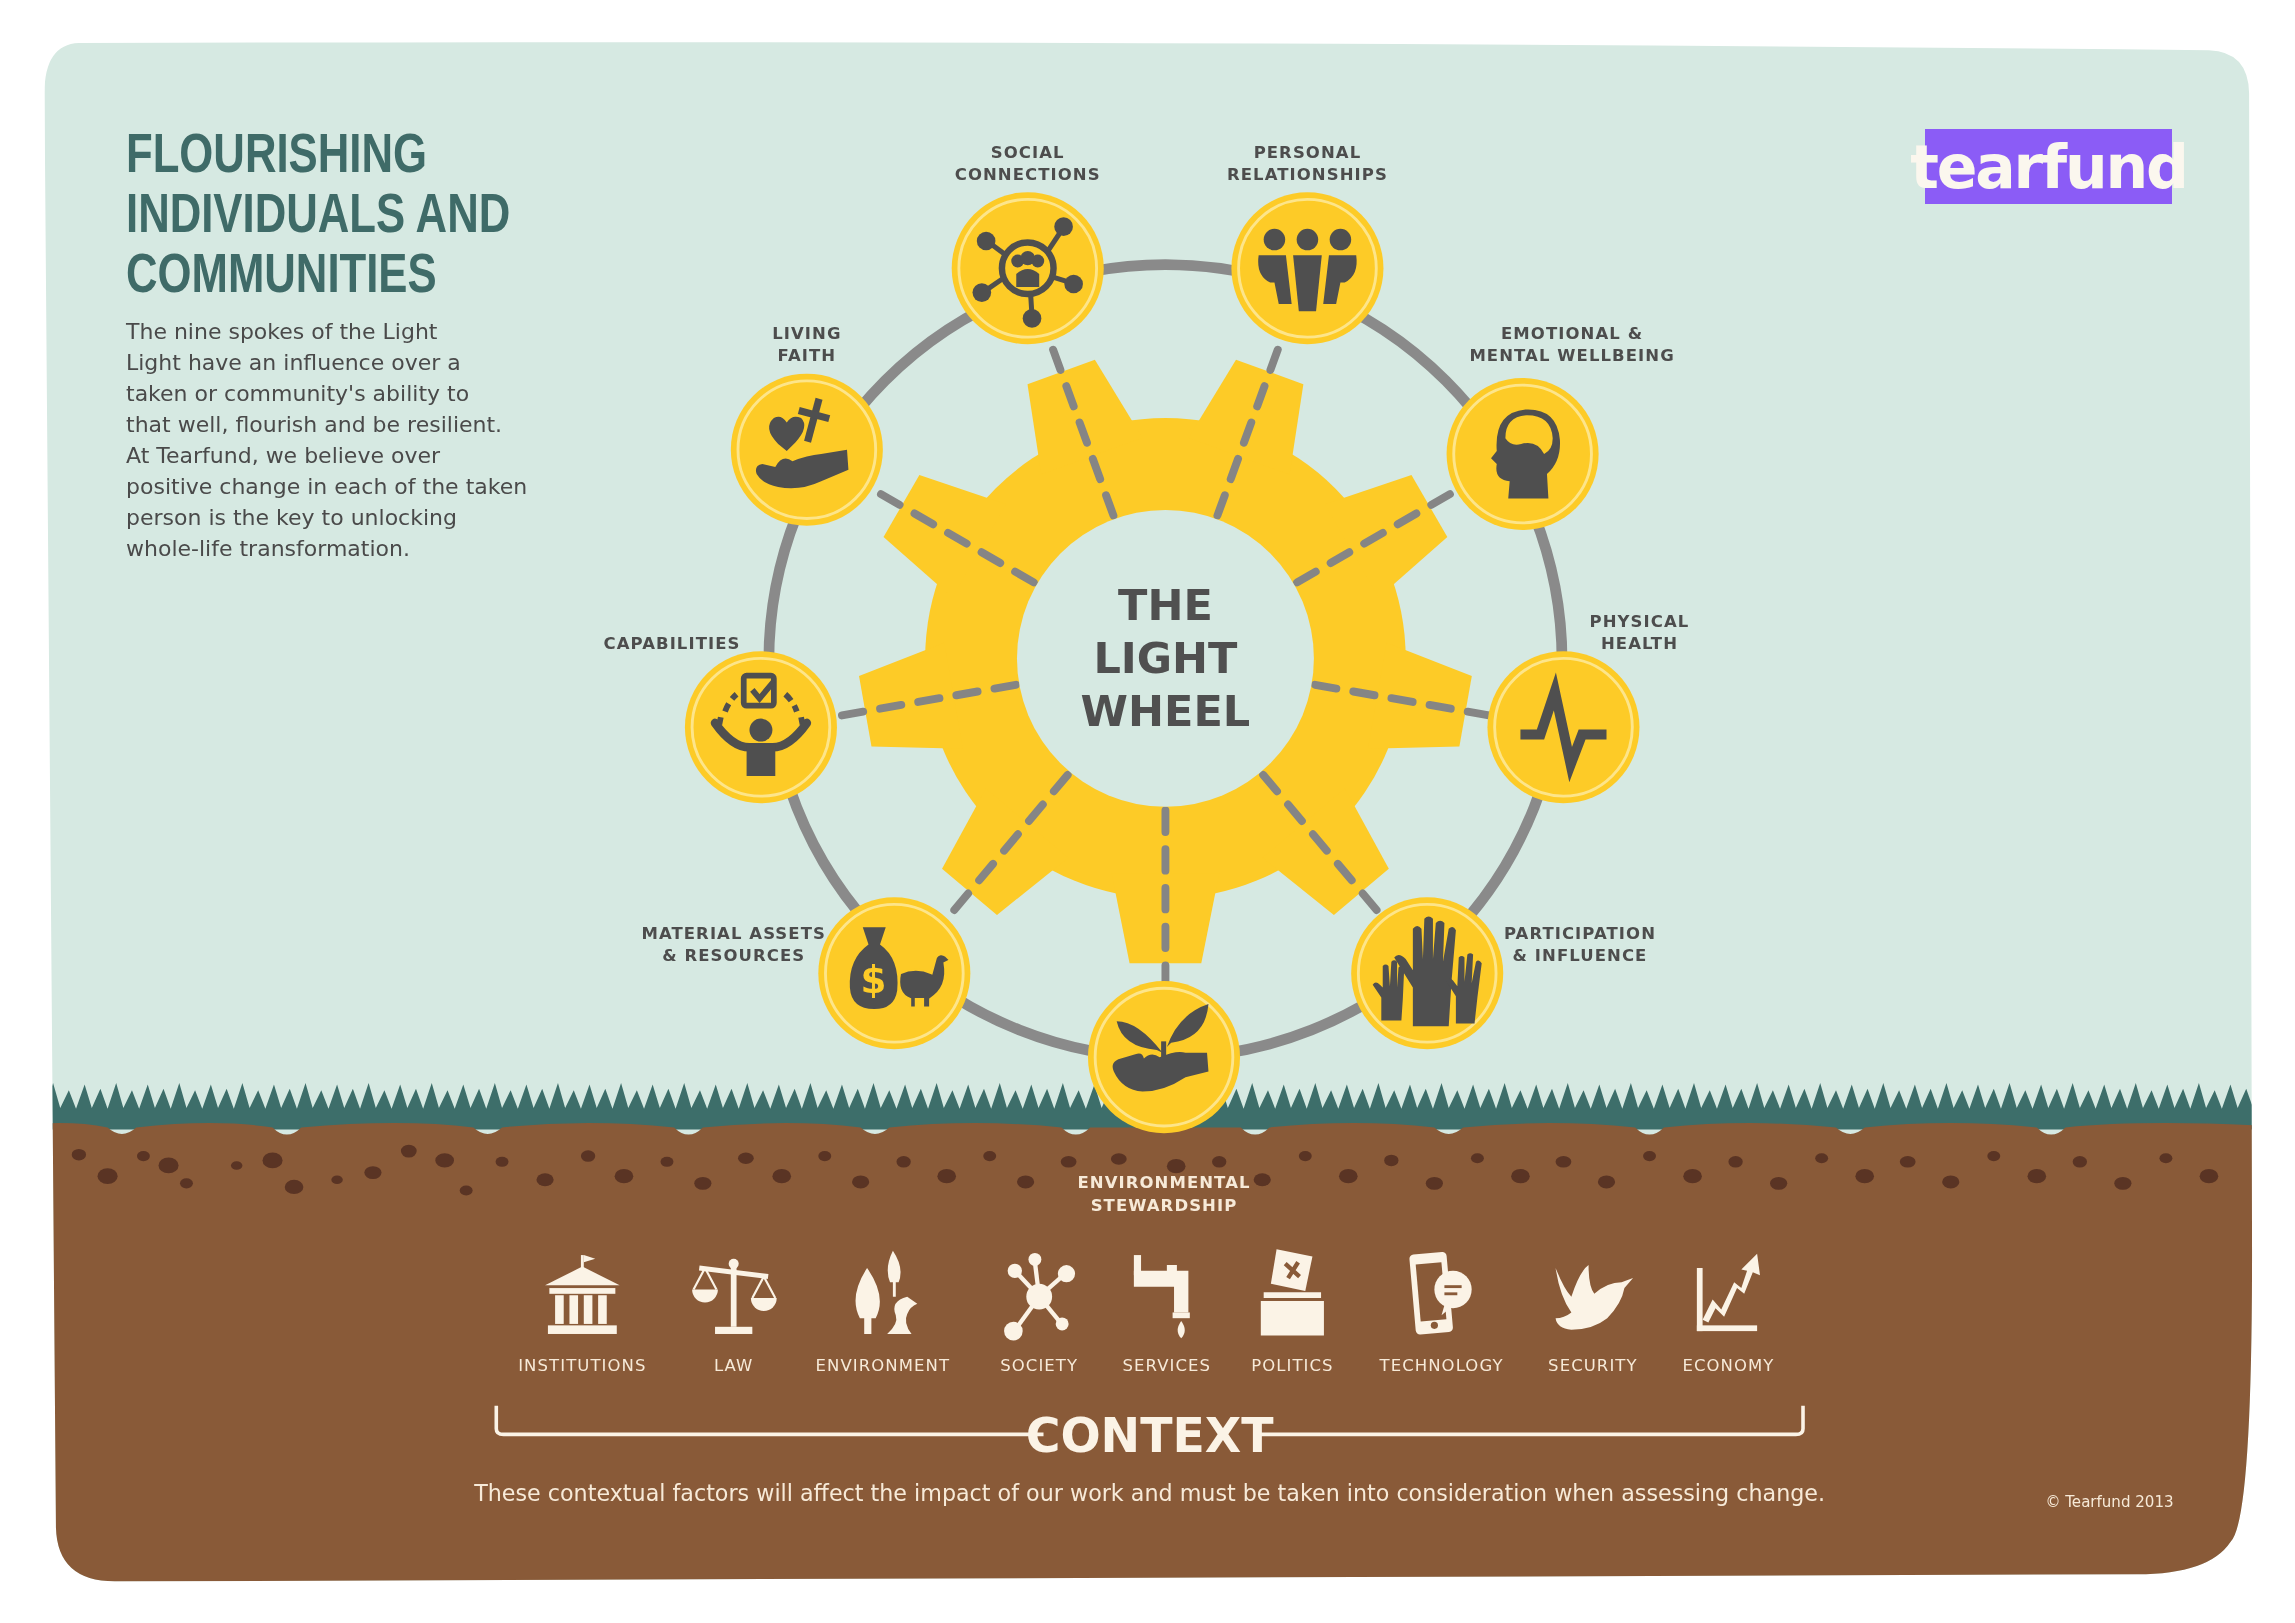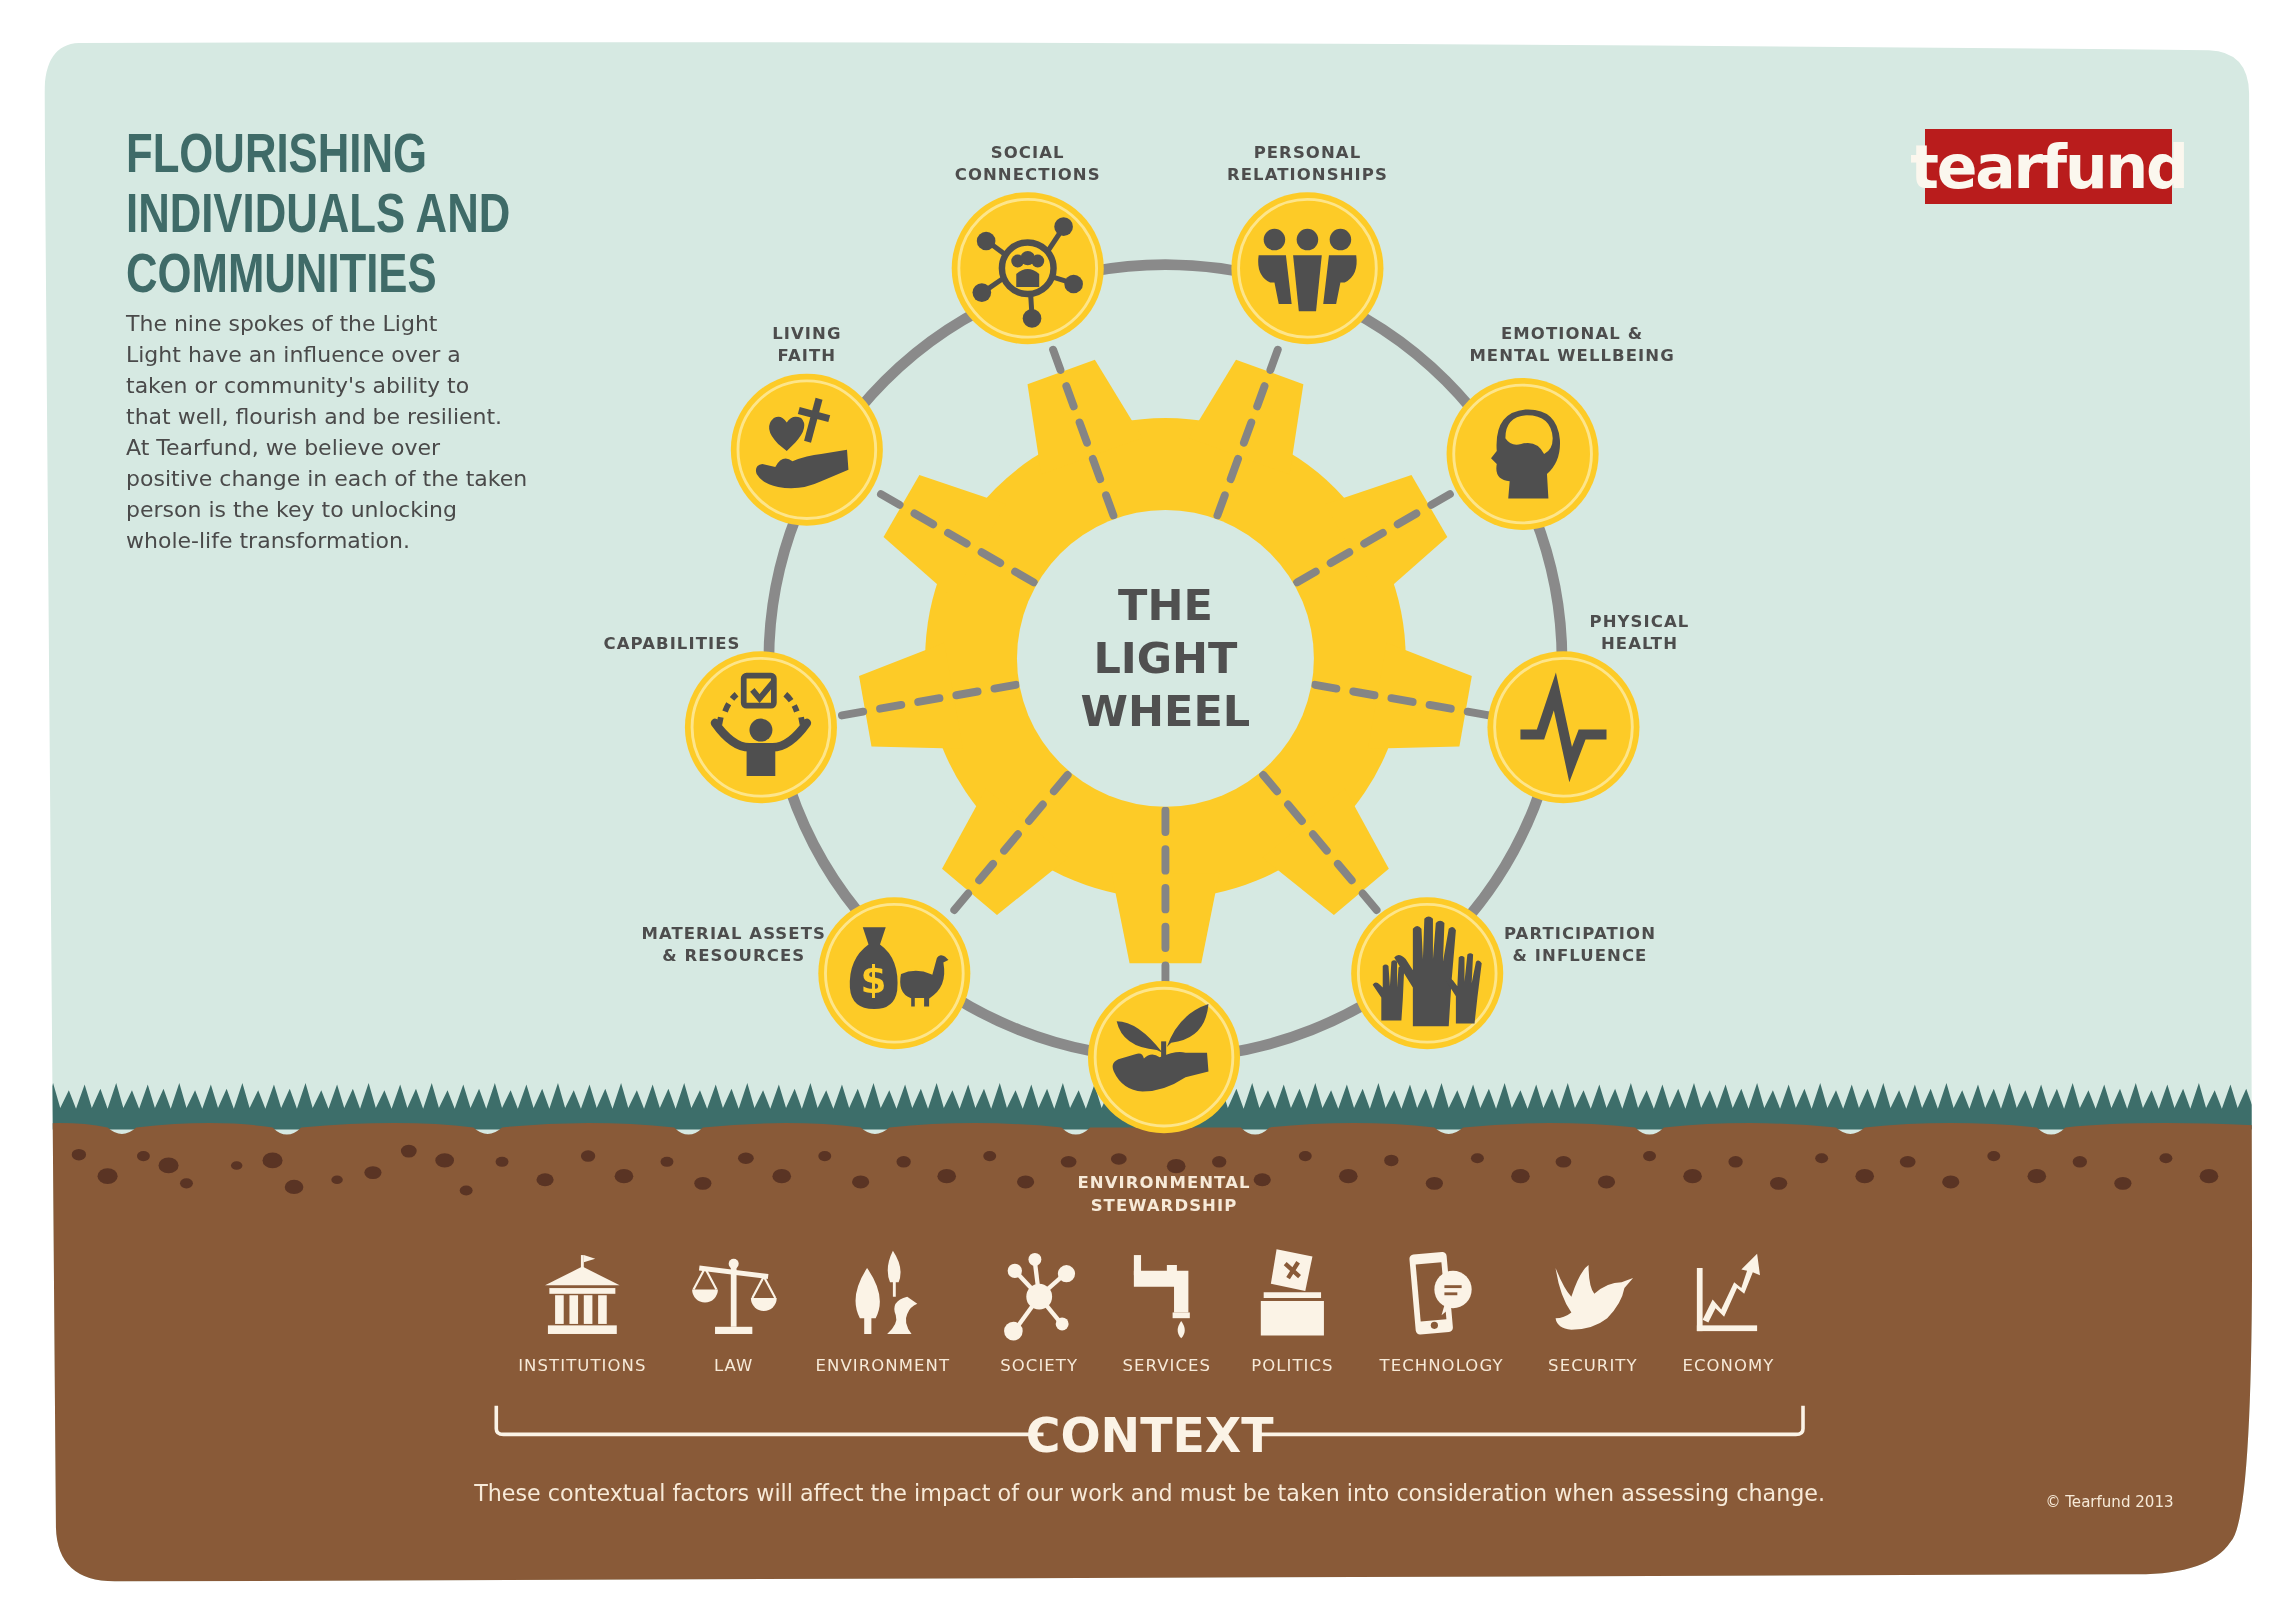--- a/index.html
+++ b/index.html
@@ -1,21 +1,21 @@
 <!DOCTYPE html>
 <html style="font-size:11.5px"><head>
 <meta charset="utf-8">
 <style>
   html, body { margin: 0; padding: 0; background: #ffffff; }
   body { width: 2295px; height: 1623px; position: relative; overflow: hidden; font-family: "Liberation Sans", sans-serif; }
   svg.stage { position: absolute; left: 0; top: 0; width: 2295px; height: 1623px; }
   .title { position: absolute; left: 126px; top: 123px; width: 459px; color: #3f6b68; font-family: "Liberation Sans", sans-serif; font-weight: bold; font-size: 56px; line-height: 60px; letter-spacing: 0px; transform: scaleX(0.78); transform-origin: left top; white-space: nowrap; }
   .title div { display: block; }
-  .intro { position: absolute; left: 126px; top: 308px; width: 402px; color: #4a4a4a; font-family: "DejaVu Sans", sans-serif; font-size: 22px; line-height: 31px; }
-  .logo { position: absolute; left: 1925px; top: 129px; width: 247px; height: 75px; background: #b91c1c; color: #fbf7ee; display: flex; align-items: center; justify-content: center; font-family: "DejaVu Sans", sans-serif; font-weight: bold; font-size: 60px; letter-spacing: -2.2px; }
+  .intro { position: absolute; left: 126px; top: 316px; width: 402px; color: #4a4a4a; font-family: "DejaVu Sans", sans-serif; font-size: 22px; line-height: 31px; }
+  .logo { position: absolute; left: 1925px; top: 129px; width: 247px; height: 75px; background: #8b5cf6; color: #fbf7ee; display: flex; align-items: center; justify-content: center; font-family: "DejaVu Sans", sans-serif; font-weight: bold; font-size: 60px; letter-spacing: -2.2px; }
   .spoke-label { font-family: "DejaVu Sans", sans-serif; font-weight: bold; font-size: 23px; fill: #4d4d4d; letter-spacing: 1.5px; text-anchor: middle; }
   .spoke-label.light { fill: #f7ead8; }
   .wheel-title { font-family: "DejaVu Sans", sans-serif; font-weight: bold; font-size: 60px; fill: #505050; text-anchor: middle; }
   .ctx-label { font-family: "DejaVu Sans", sans-serif; font-size: 23px; fill: #f7ead8; letter-spacing: 1.5px; text-anchor: middle; }
   .ctx-title { font-family: "DejaVu Sans", sans-serif; font-weight: bold; font-size: 66px; fill: #fbf3e6; text-anchor: middle; }
   .ctx-desc { font-family: "DejaVu Sans", sans-serif; font-size: 31px; fill: #f7ead8; text-anchor: middle; }
   .copyright { font-family: "DejaVu Sans", sans-serif; font-size: 21px; fill: #f7ead8; }
 </style>
 </head>
 <body>

